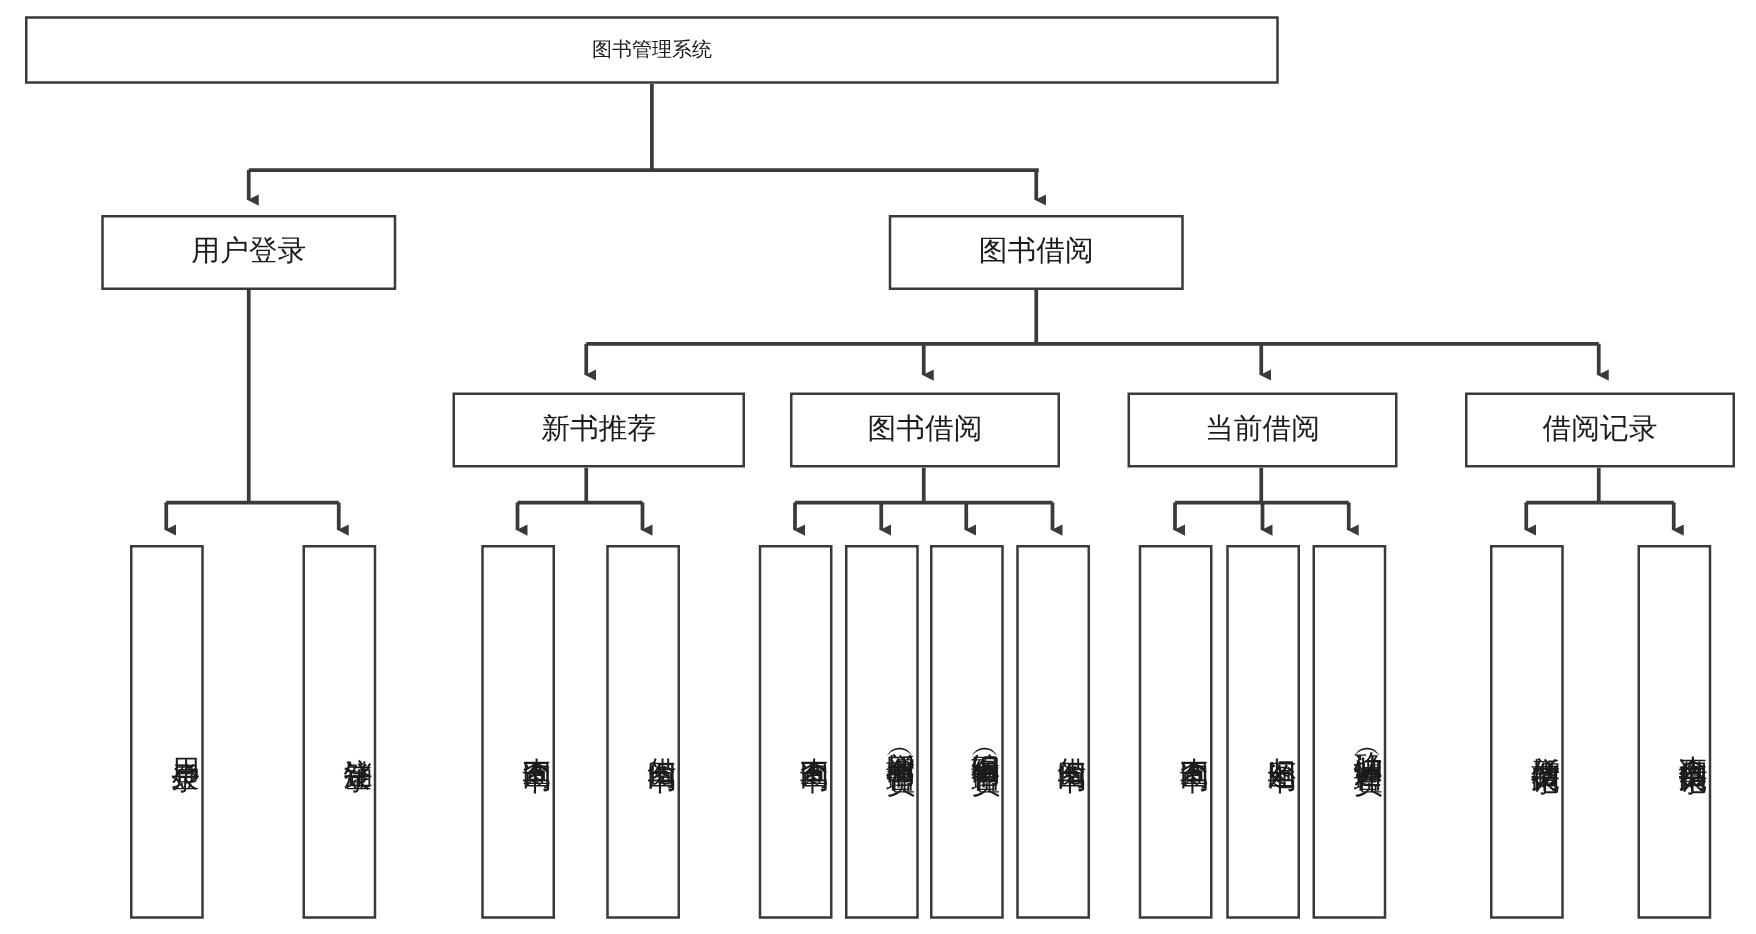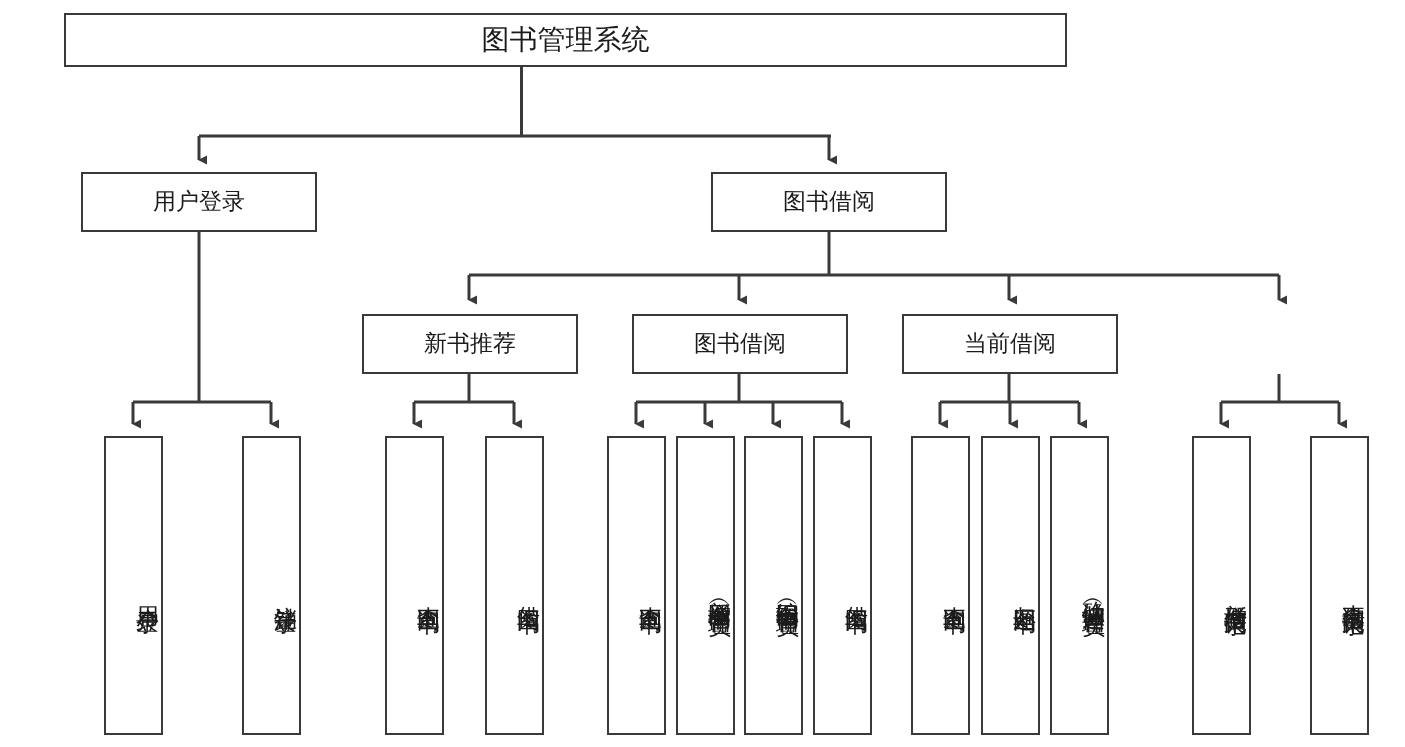--- a/index.html
+++ b/index.html
@@ -33,22 +33,21 @@
     display: flex;
     align-items: center;
     justify-content: center;
     text-align: center;
     line-height: 1.18;
   }
   .node.horiz {
     font-size: 23px;
   }
   .node.root {
-    font-size: 28px;
-    margin-left: 44px;
+    font-size: 16px;
   }
   .node.vert {
     writing-mode: vertical-rl;
     text-orientation: upright;
     font-size: 23px;
     letter-spacing: 2px;
     padding-top: 12px;
     align-items: flex-start;
     justify-content: center;
   }
@@ -121,28 +120,31 @@
     <span>图书管理系统</span>
   </div>
 
   <div class="node horiz" style="left:81px; top:172px; width:236px; height:60px;">
     <span>用户登录</span>
   </div>
   <div class="node horiz" style="left:711px; top:172px; width:236px; height:60px;">
     <span>图书借阅</span>
   </div>
 
-  <div class="node horiz" style="left:362px; top:314px; width:216px; height:60px;">
+  <div class="node horiz" style="left:362px; top:314px; width:234px; height:60px;">
     <span>新书推荐</span>
   </div>
   <div class="node horiz" style="left:902px; top:314px; width:216px; height:60px;">
     <span>当前借阅</span>
   </div>
   <div class="node horiz" style="left:632px; top:314px; width:216px; height:60px;">
     <span>图书借阅</span>
+  </div>
+  <div class="node horiz" style="left:1172px; top:314px; width:216px; height:60px;">
+    <span>借阅记录</span>
   </div>
 
   <div class="node vert" style="left:104px; top:436px; width:59px; height:299px;">
     <span>用户登录</span>
   </div>
   <div class="node vert" style="left:242px; top:436px; width:59px; height:299px;">
     <span>注销登录</span>
   </div>
 
   <div class="node vert" style="left:385px; top:436px; width:59px; height:299px;">

